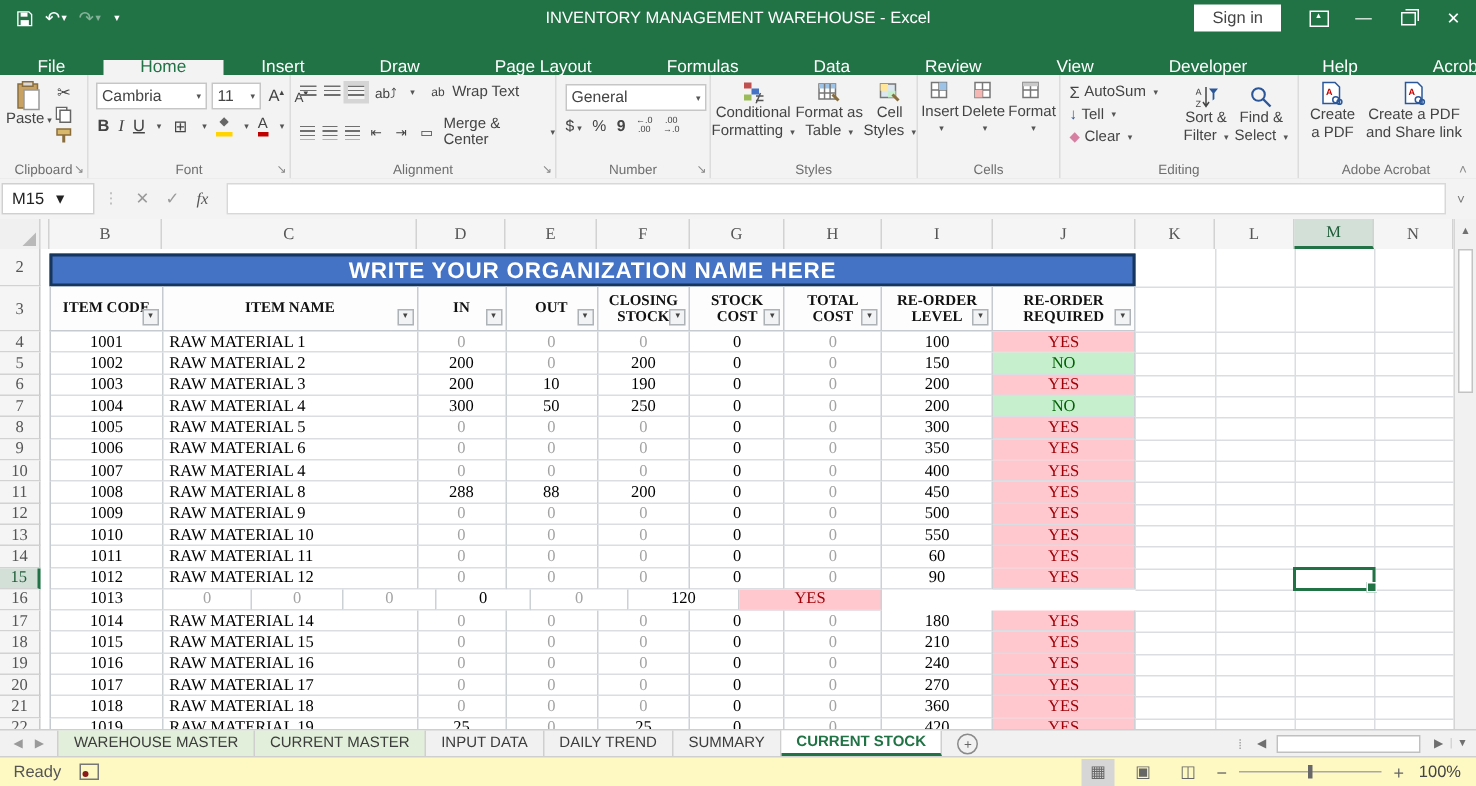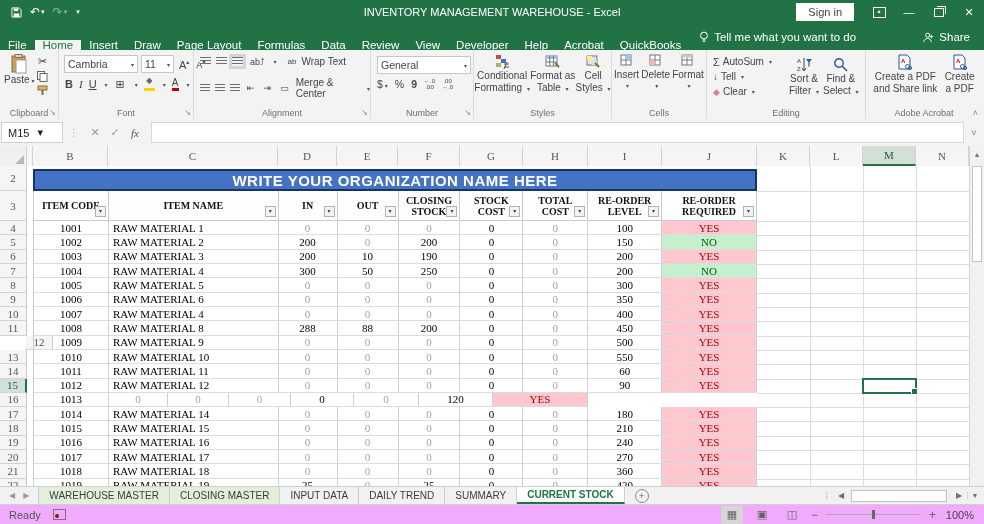--- a/index.html
+++ b/index.html
@@ -18,21 +18,21 @@
   .tb-right{margin-left:auto;display:flex;align-items:center;height:100%;}
   .signin{background:#fff;color:#444;padding:3px 12px;font-size:11px;margin-right:10px;}
   .winbtn{width:30px;height:100%;display:flex;align-items:center;justify-content:center;font-size:11px;color:#fff;}
   .rdo-rect{width:11px;height:9px;border:1px solid #fff;display:flex;align-items:flex-start;justify-content:center;font-size:6px;line-height:7px;}
   .restore-sq{width:8px;height:7px;border:1px solid #fff;position:relative;}
   .restore-sq:before{content:"";position:absolute;left:2px;top:-3px;width:8px;height:7px;border:1px solid #fff;border-bottom:none;border-left:none;}
 
   
   .tabrow{position:absolute;left:0;top:24px;width:984px;height:26px;background:#217346;display:flex;align-items:stretch;color:#fff;font-size:11.5px;}
   .rtabs{display:flex;align-items:stretch;}
-  .rtab{display:flex;align-items:center;padding:0 8px;cursor:default;white-space:nowrap;margin-top:16px;}
+  .rtab{display:flex;align-items:center;padding:0 25px;cursor:default;white-space:nowrap;margin-top:16px;}
   .rtab.active{background:#f3f3f3;color:#217346;}
   .tellme{display:flex;align-items:center;gap:5px;padding:0 10px;white-space:nowrap;}
   .share{margin-left:auto;display:flex;align-items:center;gap:5px;padding-right:14px;white-space:nowrap;}
 
   
   .ribbon{position:absolute;left:0;top:50px;width:984px;height:69px;background:#f3f3f3;border-bottom:1px solid #d5d5d5;display:flex;color:#444;}
   .rgroup{position:relative;height:100%;border-right:1px solid #dcdcdc;flex:0 0 auto;}
   .glabel{position:absolute;bottom:1px;left:0;right:0;text-align:center;font-size:9px;color:#6e6e6e;}
   .launcher{position:absolute;bottom:2px;right:2px;font-size:8px;color:#8a8a8a;line-height:8px;}
   .caret{font-size:6px;color:#555;margin-left:2px;}
@@ -99,21 +99,21 @@
   .addsheet{display:flex;align-items:center;padding:0 10px;}
   .addsheet span{width:12px;height:12px;border:1px solid #8a8a8a;border-radius:50%;display:flex;align-items:center;justify-content:center;font-size:9px;color:#666;}
   .hsc{margin-left:auto;display:flex;align-items:center;gap:2px;padding-right:2px;}
   .hdots{color:#9a9a9a;font-size:9px;letter-spacing:1px;margin-right:4px;}
   .harrow{width:12px;text-align:center;color:#6f6f6f;font-size:8px;}
   .htrack{width:102px;height:12px;background:#f1f1f1;position:relative;}
   .hthumb{position:absolute;left:2px;top:0;width:96px;height:12px;background:#fff;border:1px solid #c0c0c0;box-sizing:border-box;}
   .vdown{width:14px;text-align:center;color:#707070;font-size:7px;border-left:1px solid #d5d5d5;display:flex;align-items:center;justify-content:center;}
 
   
-  .statusbar{position:absolute;left:0;top:504px;width:984px;height:20px;background:#f0abfc;border-top:1px solid #cfcfcf;display:flex;align-items:center;font-size:11px;color:#555;box-sizing:border-box;}
+  .statusbar{position:absolute;left:0;top:504px;width:984px;height:20px;background:#fef9c3;border-top:1px solid #cfcfcf;display:flex;align-items:center;font-size:11px;color:#555;box-sizing:border-box;}
   .macroicon{width:11px;height:9px;border:1px solid #777;margin-left:12px;position:relative;}
   .macroicon:after{content:"";position:absolute;left:1px;bottom:1px;width:4px;height:4px;border-radius:50%;background:#8b1a1a;}
   .sb-right{margin-left:auto;display:flex;align-items:center;gap:8px;padding-right:10px;}
   .viewbtn{width:22px;height:18px;display:flex;align-items:center;justify-content:center;font-size:11px;color:#666;}
   .viewbtn.active{background:#d6d6d6;}
   .zoomtrack{width:95px;height:1px;background:#a8a8a8;position:relative;}
   .zoomthumb{position:absolute;left:46px;top:-4px;width:3px;height:9px;background:#686868;}
   .zsign{color:#666;font-size:12px;}
   .zpct{color:#444;min-width:30px;text-align:right;}
 
@@ -390,32 +390,32 @@
     </div>
 
     <div class="rgroup" style="width:116px;display:flex;justify-content:space-evenly;border-right:none;">
       <div class="two-line-btn">
         <svg width="16" height="16" viewBox="0 0 16 16">
             <path d="M2 1h8l3 3v11H2z" fill="#fff" stroke="#2b579a"></path>
             <text x="4" y="9" font-size="6" fill="#c00000" font-weight="bold">A</text>
             <circle cx="10.5" cy="12.5" r="2" fill="none" stroke="#2b579a"></circle>
             <circle cx="13" cy="14" r="1.6" fill="none" stroke="#2b579a"></circle>
           </svg>
-        <span>Create a PDF</span>
-        <span>and Share link</span>
+        <span>Create</span>
+        <span>a PDF</span>
       </div>
       <div class="two-line-btn">
         <svg width="16" height="16" viewBox="0 0 16 16">
             <path d="M2 1h8l3 3v11H2z" fill="#fff" stroke="#2b579a"></path>
             <text x="4" y="9" font-size="6" fill="#c00000" font-weight="bold">A</text>
             <circle cx="10.5" cy="12.5" r="2" fill="none" stroke="#2b579a"></circle>
             <circle cx="13" cy="14" r="1.6" fill="none" stroke="#2b579a"></circle>
           </svg>
-        <span>Create</span>
-        <span>a PDF</span>
+        <span>Create a PDF</span>
+        <span>and Share link</span>
       </div>
       <span class="glabel">Adobe Acrobat</span>
       <span class="launcher" style="font-size:9px;right:4px;">˄</span>
     </div>
   </div>
 
   <div class="fbar">
     <div class="namebox">
       <span>M15</span>
         <span class="caret" style="margin-right:4px">▾</span>
@@ -583,21 +583,21 @@
         <div class="dcell" style="width: 75px;">1008</div>
         <div class="dcell name" style="width: 170px;">RAW MATERIAL 8</div>
         <div class="dcell" style="width: 59px;">288</div>
         <div class="dcell" style="width: 61px;">88</div>
         <div class="dcell" style="width: 62px;">200</div>
         <div class="dcell" style="width: 63px;">0</div>
         <div class="dcell muted" style="width: 65px;">0</div>
         <div class="dcell" style="width: 74px;">450</div>
         <div class="dcell" style="width: 95px; background: rgb(255, 199, 206); color: rgb(156, 0, 6);">YES</div>
       </div>
-      <div class="rowhead" style="top: 169.56px; height: 14.32px; margin-left: 26px;">12</div>
+      <div class="rowhead" style="top: 169.56px; height: 14.32px;">12</div>
       <div class="drow" style="top: 169.56px; height: 14.32px;">
         <div class="dcell" style="width: 75px;">1009</div>
         <div class="dcell name" style="width: 170px;">RAW MATERIAL 9</div>
         <div class="dcell muted" style="width: 59px;">0</div>
         <div class="dcell muted" style="width: 61px;">0</div>
         <div class="dcell muted" style="width: 62px;">0</div>
         <div class="dcell" style="width: 63px;">0</div>
         <div class="dcell muted" style="width: 65px;">0</div>
         <div class="dcell" style="width: 74px;">500</div>
         <div class="dcell" style="width: 95px; background: rgb(255, 199, 206); color: rgb(156, 0, 6);">YES</div>
@@ -752,21 +752,21 @@
     <div class="vthumb"></div>
   </div>
 
   <div class="tabstrip">
     <div class="tnav">
       <span>◀</span>
       <span>▶</span>
     </div>
     <div class="stabs" id="stabs">
         <div class="stab green">WAREHOUSE MASTER</div>
-        <div class="stab green">CLOSING MASTER</div>
+        <div class="stab green">CURRENT MASTER</div>
         <div class="stab">INPUT DATA</div>
         <div class="stab">DAILY TREND</div>
         <div class="stab">SUMMARY</div>
         <div class="stab active">CURRENT STOCK</div>
       </div>
     <div class="addsheet">
         <span>+</span>
       </div>
     <div class="hsc">
       <span class="hdots">⁞</span>

